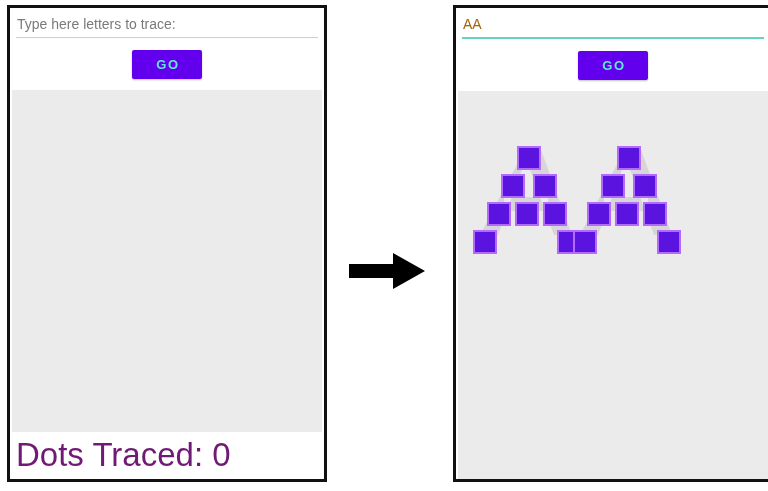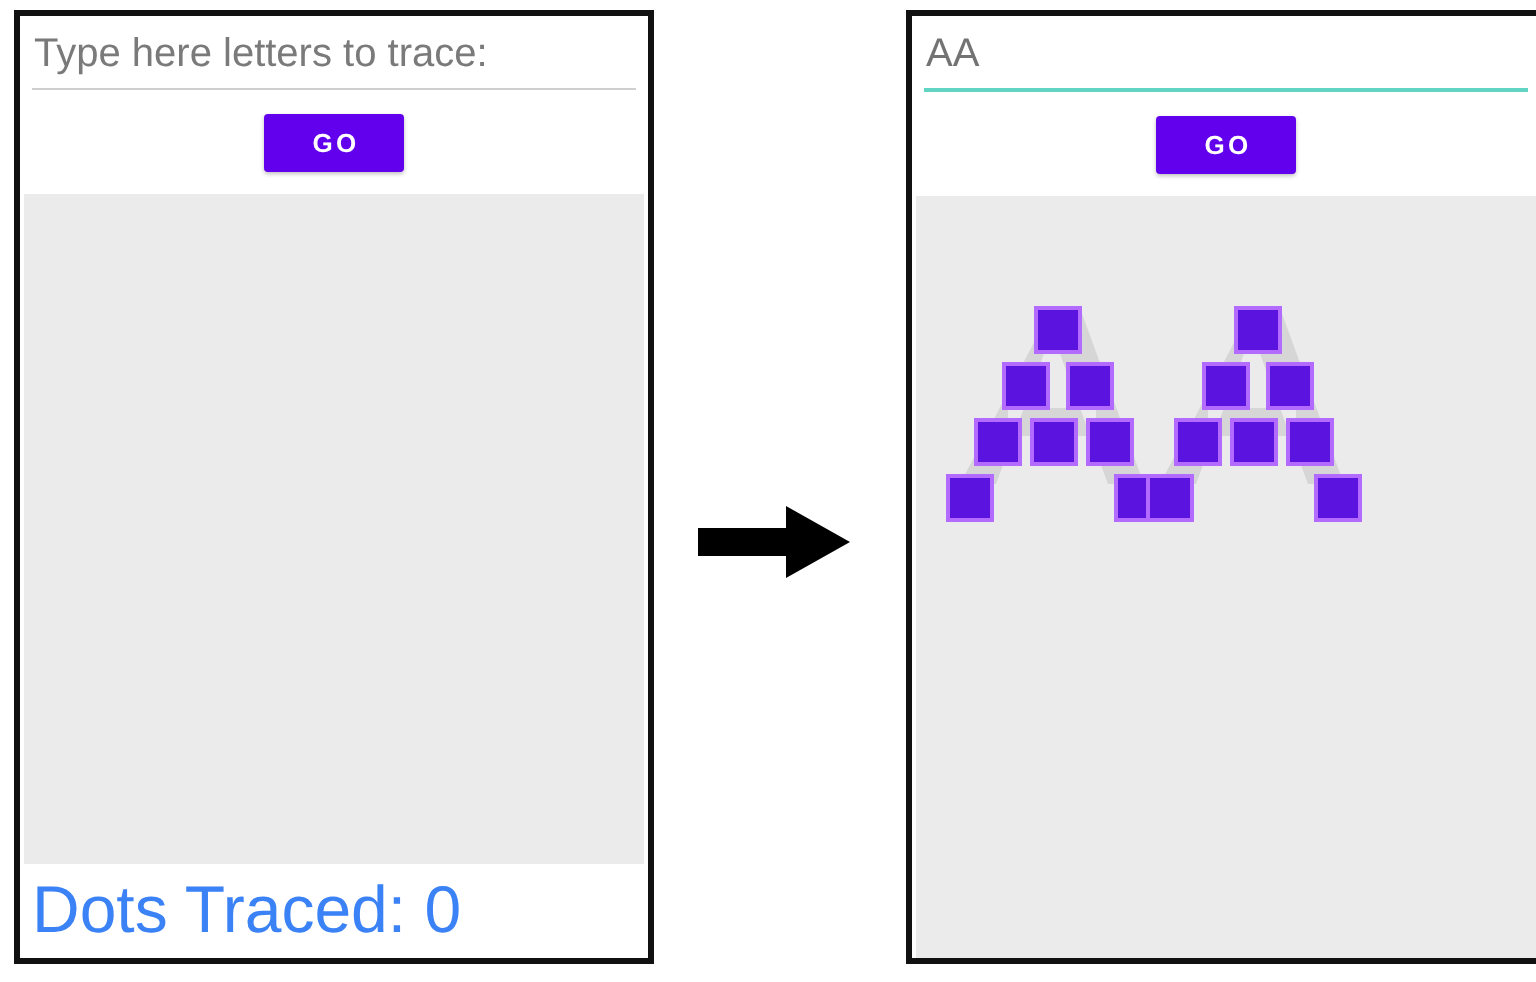--- a/index.html
+++ b/index.html
@@ -40,22 +40,22 @@
     margin: 4px 6px 0 6px;
     padding-bottom: 2px;
   }
   .text-input {
     width: 100%;
     box-sizing: border-box;
     border: none;
     outline: none;
     background: transparent;
     font-family: "Liberation Sans", sans-serif;
-    font-size: 20px;
-    color: #737373;
+    font-size: 14px;
+    color: #a16207;
     padding: 4px 1px 5px 1px;
     letter-spacing: 0px;
   }
   .text-input::placeholder {
     color: #7a7a7a;
     opacity: 1;
   }
   .underline {
     height: 1px;
     background: #cfcfcf;
@@ -67,21 +67,21 @@
   }
 
   .go-row {
     display: flex;
     justify-content: center;
     padding: 10px 0 11px 0;
     background: #ffffff;
   }
   .go-button {
     background: #6200ee;
-    color: #ffffff;
+    color: #5eead4;
     border: none;
     border-radius: 2px;
     font-family: "Liberation Sans", sans-serif;
     font-size: 13px;
     font-weight: bold;
     letter-spacing: 1.6px;
     padding: 7px 22px 7px 24px;
     cursor: pointer;
     box-shadow: 0 1px 2px rgba(0,0,0,0.25);
   }
@@ -102,21 +102,21 @@
 
   
   .footer {
     flex: 0 0 auto;
     background: #ffffff;
     padding: 2px 6px 4px 6px;
   }
   .dots-traced {
     font-family: "Liberation Sans", sans-serif;
     font-size: 33px;
-    color: #3b82f6;
+    color: #701a75;
     white-space: nowrap;
     line-height: 1.25;
   }
 
   
   .arrow {
     position: absolute;
     left: 349px;
     top: 252px;
     width: 76px;

